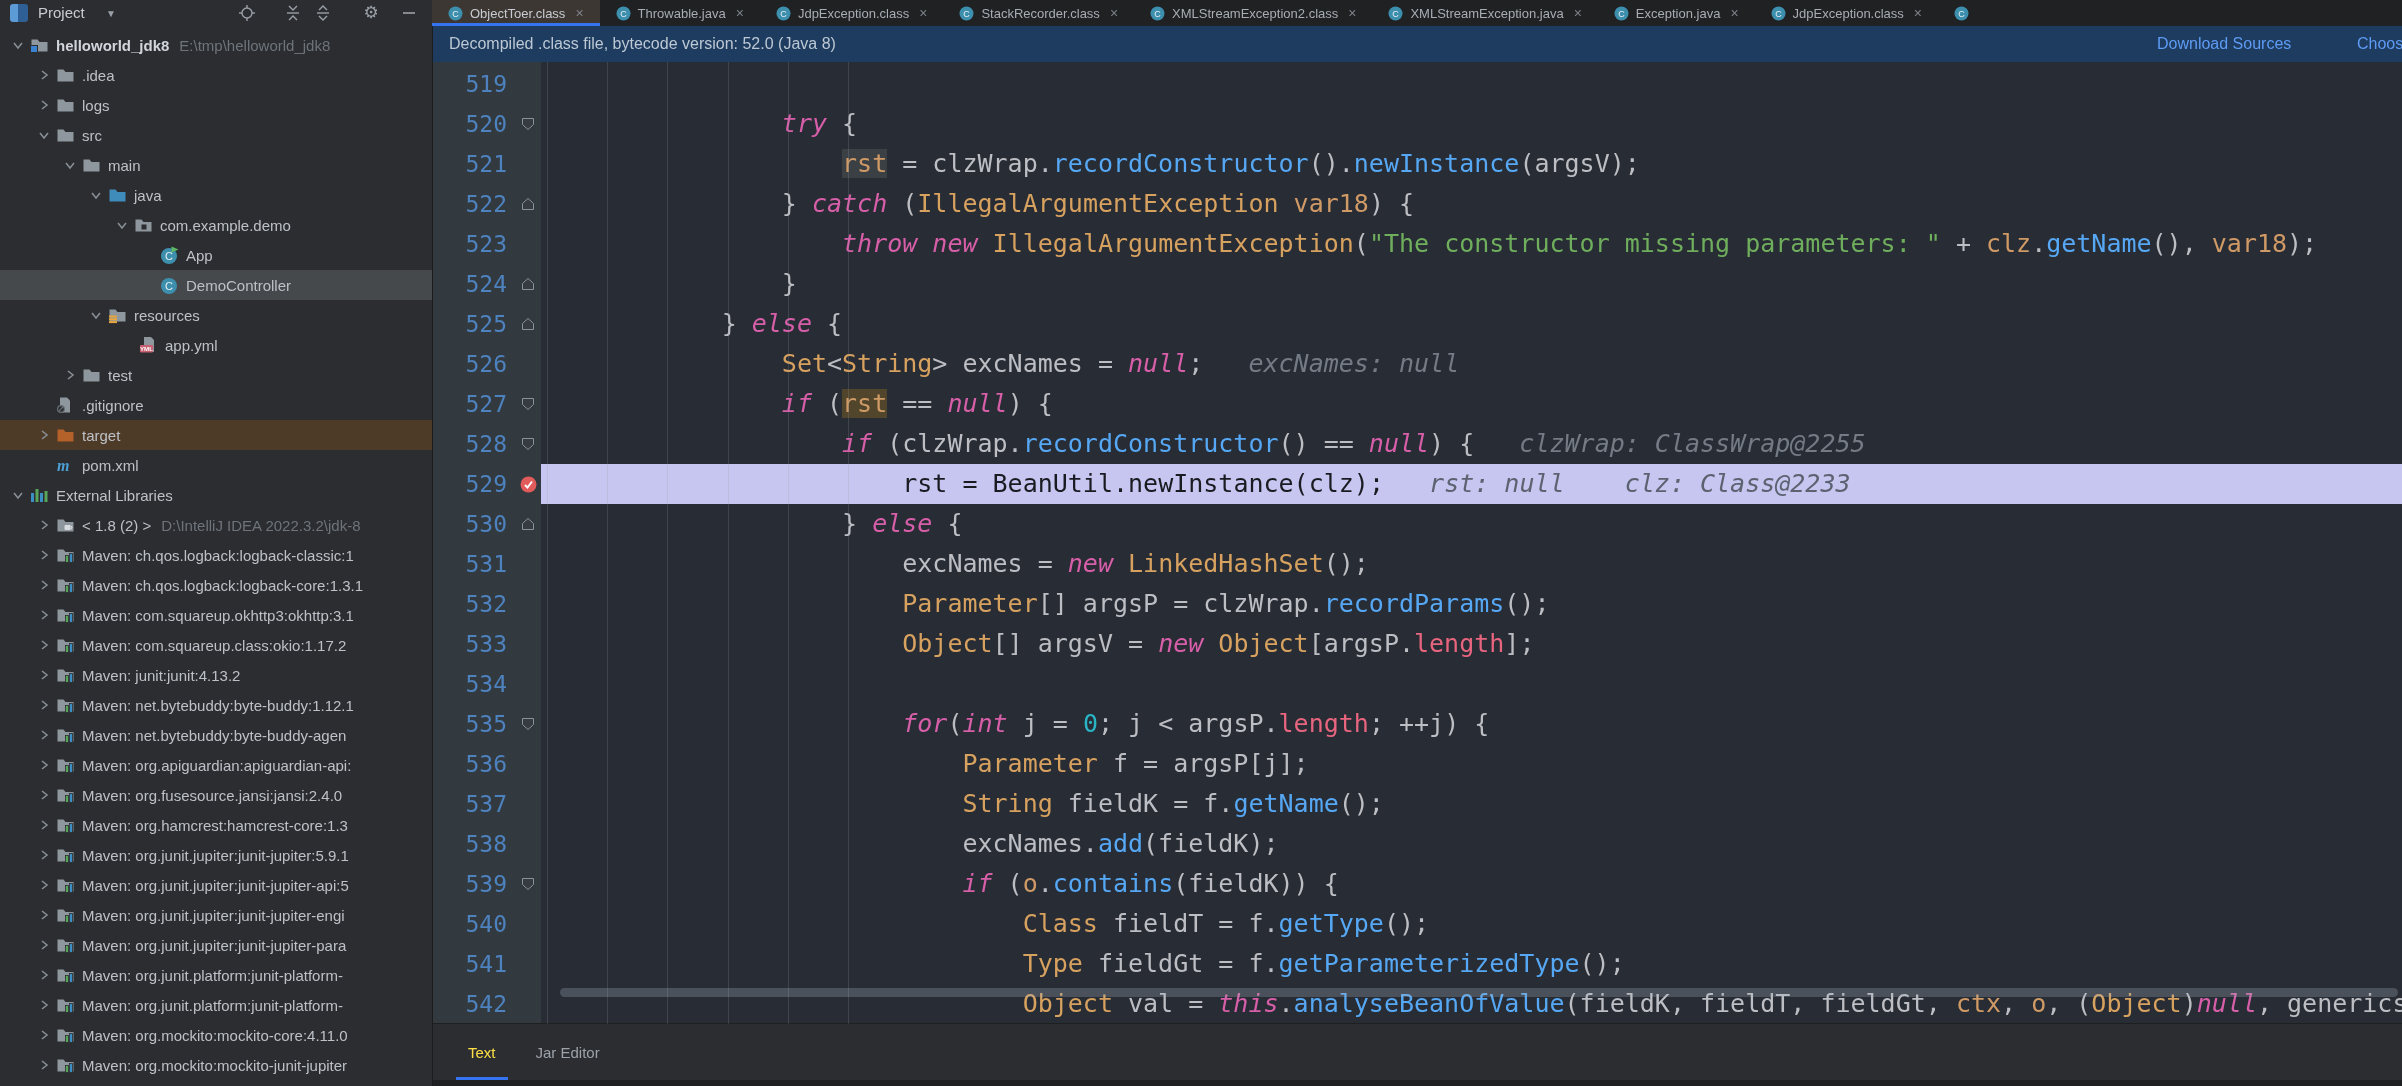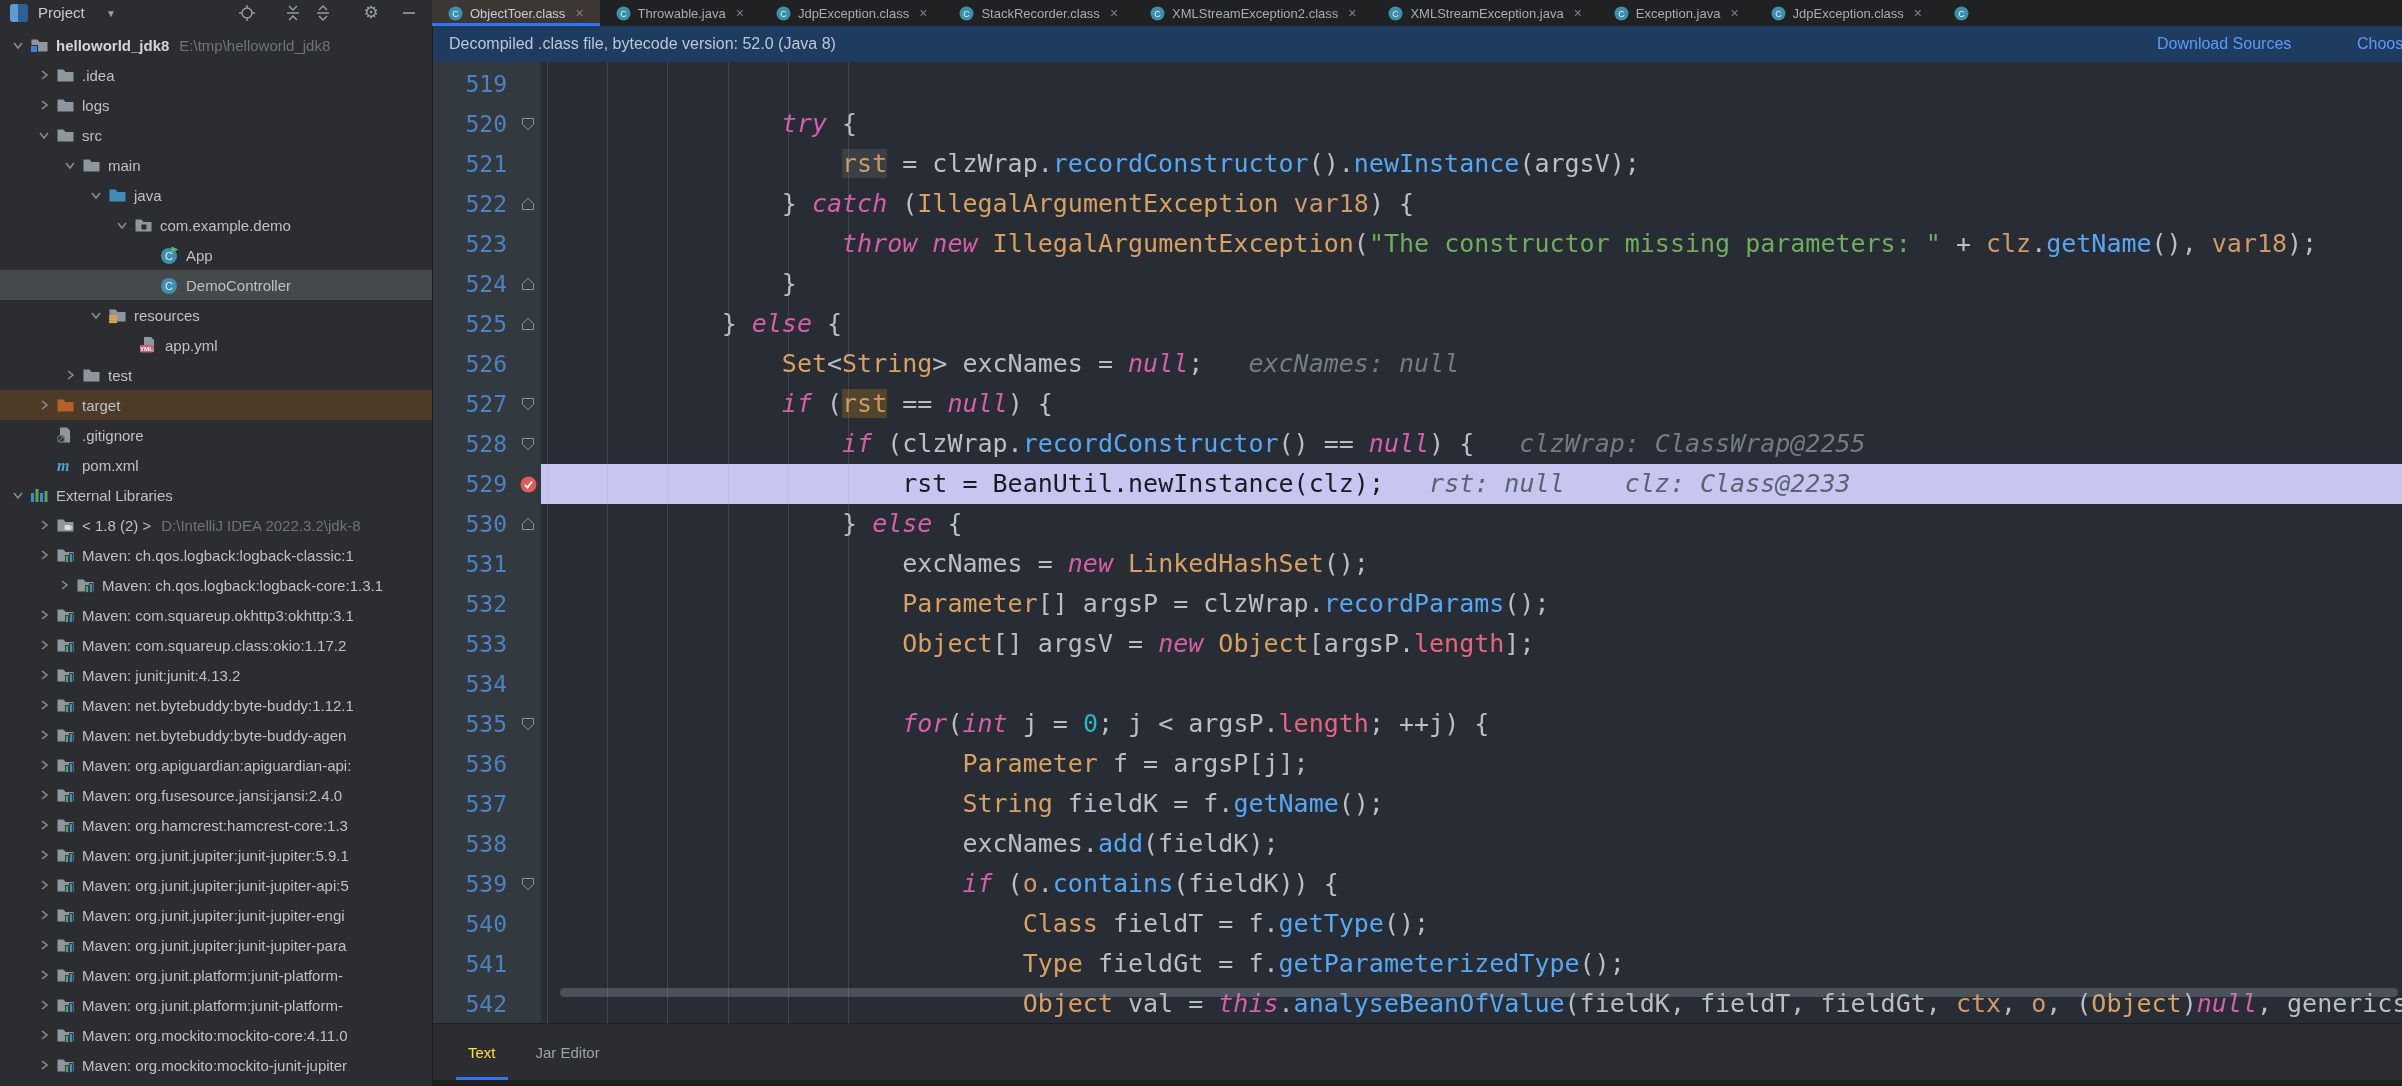--- a/index.html
+++ b/index.html
@@ -360,44 +360,44 @@
               <path d="M5 3 L10 7 L5 11" fill="none" stroke="#878e95" stroke-width="1.6"></path>
             </svg>
           </span>
           <span class="ticon">
             <svg width="19" height="18" viewBox="0 0 19 18">
               <path d="M1.5 3.5 h6 l2 2.5 h8 v9.5 h-16 z" fill="#8f979e"></path>
             </svg>
           </span>
           <span class="tlabel">test</span>
         </div>
-        <div class="trow row-target" style="padding-left: 34px;">
-          <span class="chev">
-            <svg width="14" height="14" viewBox="0 0 14 14">
-              <path d="M5 3 L10 7 L5 11" fill="none" stroke="#878e95" stroke-width="1.6"></path>
-            </svg>
-          </span>
-          <span class="ticon">
-            <svg width="19" height="18" viewBox="0 0 19 18">
-              <path d="M1.5 3.5 h6 l2 2.5 h8 v9.5 h-16 z" fill="#b4612a"></path>
-            </svg>
-          </span>
-          <span class="tlabel">target</span>
-        </div>
         <div class="trow" style="padding-left: 34px;">
           <span class="chev"></span>
           <span class="ticon">
             <svg width="18" height="18" viewBox="0 0 18 18">
               <path d="M4 1.5 h7 l3 3 v12 h-10 z" fill="#8f979e"></path>
               <circle cx="5" cy="13" r="3.4" fill="#2b2d30" stroke="#6a7077" stroke-width="1.2"></circle>
               <line x1="2.8" y1="15.3" x2="7.2" y2="10.7" stroke="#6a7077" stroke-width="1.2"></line>
             </svg>
           </span>
           <span class="tlabel">.gitignore</span>
         </div>
+        <div class="trow row-target" style="padding-left: 34px;">
+          <span class="chev">
+            <svg width="14" height="14" viewBox="0 0 14 14">
+              <path d="M5 3 L10 7 L5 11" fill="none" stroke="#878e95" stroke-width="1.6"></path>
+            </svg>
+          </span>
+          <span class="ticon">
+            <svg width="19" height="18" viewBox="0 0 19 18">
+              <path d="M1.5 3.5 h6 l2 2.5 h8 v9.5 h-16 z" fill="#b4612a"></path>
+            </svg>
+          </span>
+          <span class="tlabel">target</span>
+        </div>
         <div class="trow" style="padding-left: 34px;">
           <span class="chev"></span>
           <span class="ticon">
             <svg width="18" height="18" viewBox="0 0 18 18">
               <text x="1" y="14.5" font-size="16" font-style="italic" font-weight="bold" font-family="Liberation Serif" fill="#4d9fd7">m</text>
             </svg>
           </span>
           <span class="tlabel">pom.xml</span>
         </div>
         <div class="trow" style="padding-left: 8px;">
@@ -440,21 +440,21 @@
           </span>
           <span class="ticon">
             <svg width="19" height="18" viewBox="0 0 19 18">
               <path d="M1.5 3.5 h6 l2 2.5 h8 v9.5 h-16 z" fill="#8f979e"></path>
               <rect x="9.5" y="9.5" width="3" height="7" fill="#58a55a" stroke="#2b2d30" stroke-width="0.8"></rect>
               <rect x="13.5" y="7.5" width="3" height="9" fill="#3b8fc4" stroke="#2b2d30" stroke-width="0.8"></rect>
             </svg>
           </span>
           <span class="tlabel">Maven: ch.qos.logback:logback-classic:1</span>
         </div>
-        <div class="trow" style="padding-left: 34px; margin-left: 20px;">
+        <div class="trow" style="padding-left: 34px;">
           <span class="chev">
             <svg width="14" height="14" viewBox="0 0 14 14">
               <path d="M5 3 L10 7 L5 11" fill="none" stroke="#878e95" stroke-width="1.6"></path>
             </svg>
           </span>
           <span class="ticon">
             <svg width="19" height="18" viewBox="0 0 19 18">
               <path d="M1.5 3.5 h6 l2 2.5 h8 v9.5 h-16 z" fill="#8f979e"></path>
               <rect x="9.5" y="9.5" width="3" height="7" fill="#58a55a" stroke="#2b2d30" stroke-width="0.8"></rect>
               <rect x="13.5" y="7.5" width="3" height="9" fill="#3b8fc4" stroke="#2b2d30" stroke-width="0.8"></rect>

